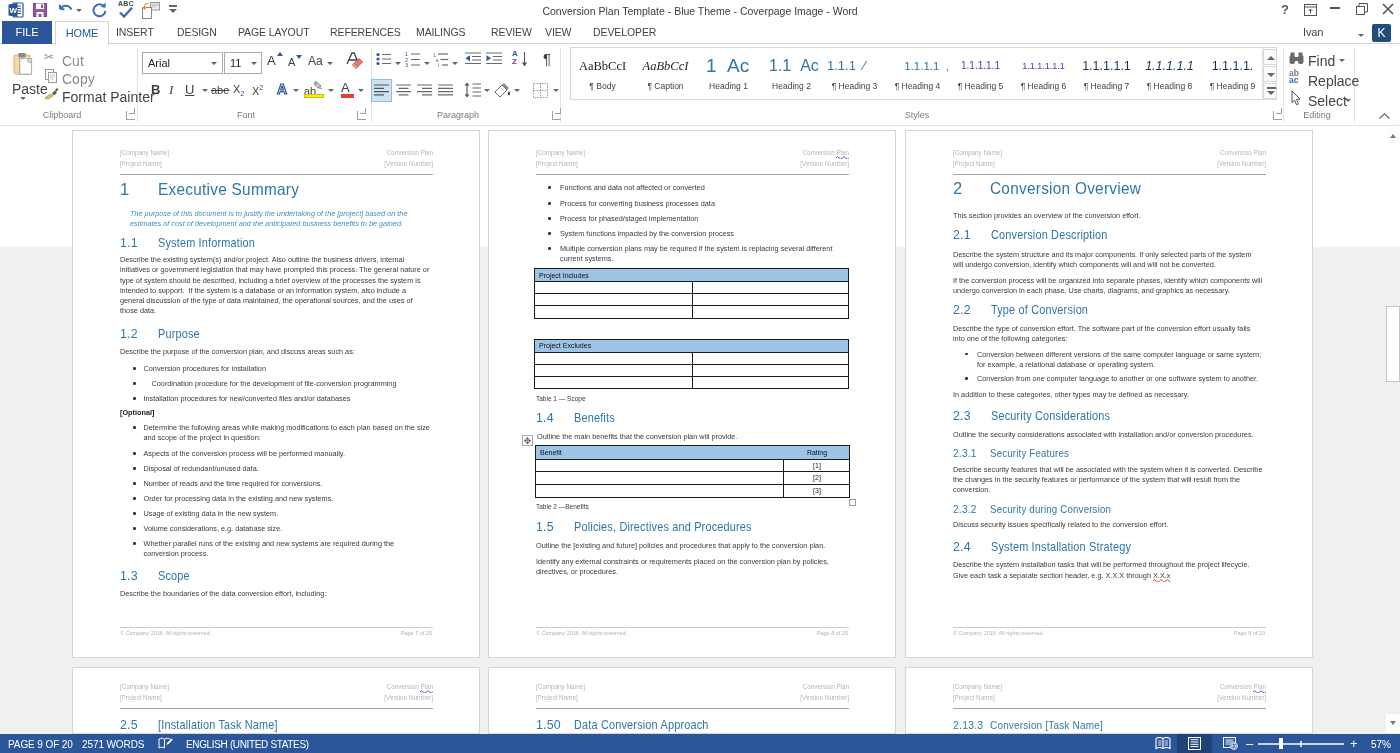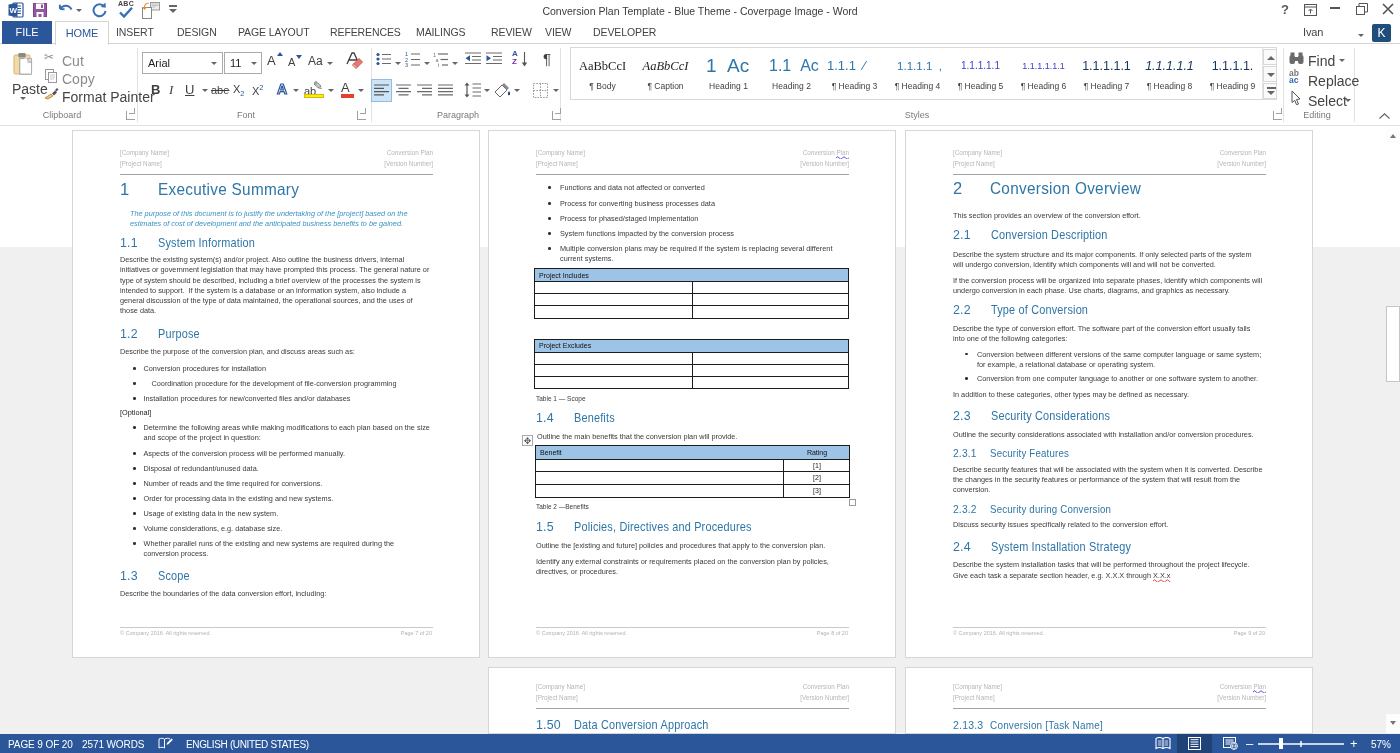--- a/index.html
+++ b/index.html
@@ -298,21 +298,21 @@
         </div>
       <div class="sitem" style="left:189px;">
           <div class="samp" style="font-size:16px; text-align:left; padding-left:9px; color:#2e76a8;">1.1&nbsp;&nbsp;Ac</div>
           <div class="slbl">Heading 2</div>
         </div>
       <div class="sitem" style="left:252px;">
           <div class="samp" style="font-size:13px; text-align:left; padding-left:4px; color:#2e76a8;">1.1.1&nbsp;&nbsp;∕</div>
           <div class="slbl">¶ Heading 3</div>
         </div>
       <div class="sitem" style="left:315px;">
-          <div class="samp" style="font-size:11.5px; text-align:center; padding-left:4px; color:#2e76a8;">1.1.1.1&nbsp;&nbsp;,</div>
+          <div class="samp" style="font-size:11.5px; text-align:right; padding-left:4px; color:#2e76a8;">1.1.1.1&nbsp;&nbsp;,</div>
           <div class="slbl">¶ Heading 4</div>
         </div>
       <div class="sitem" style="left:378px;">
           <div class="samp" style="font-size:10px; color:#3d43c8;">1.1.1.1.1</div>
           <div class="slbl">¶ Heading 5</div>
         </div>
       <div class="sitem" style="left:441px;">
           <div class="samp" style="font-size:9px; color:#3d43c8;">1.1.1.1.1.1</div>
           <div class="slbl">¶ Heading 6</div>
         </div>
@@ -387,21 +387,21 @@
     <div class="body7" style="left:47px; top:124px;">Describe the existing system(s) and/or project. Also outline the business drivers, internal<br>initiatives or government legislation that may have prompted this process. The general nature or<br>type of system should be described, including a brief overview of the processes the system is<br>intended to support.&nbsp; If the system is a database or an information system, also include a<br>general discussion of the type of data maintained, the operational sources, and the uses of<br>those data.</div>
     <div class="h2" style="left:47px; top:196px;">1.2</div>
     <div class="h2 sx2" style="left:85px; top:196px;">Purpose</div>
     <div class="body7" style="left:47px; top:215.5px;">Describe the purpose of the conversion plan, and discuss areas such as:</div>
     <div class="bullet" style="left:60px; top:236px;"></div>
     <div class="body7" style="left:70.5px; top:233px;">Conversion procedures for installation</div>
     <div class="bullet" style="left:60px; top:251px;"></div>
     <div class="body7" style="left:70.5px; top:248px;padding-left:8px;">Coordination procedure for the development of file-conversion programming</div>
     <div class="bullet" style="left:60px; top:266px;"></div>
     <div class="body7" style="left:70.5px; top:263px;">Installation procedures for new/converted files and/or databases</div>
-    <div class="body7" style="left:47px; top:276.5px; font-weight:normal; color:#222;">[Optional]</div>
+    <div class="body7" style="left:47px; top:276.5px; font-weight:bold; color:#222;">[Optional]</div>
     <div class="bullet" style="left:60px; top:295px;"></div>
     <div class="body7" style="left:70.5px; top:292px;">Determine the following areas while making modifications to each plan based on the size<br>and scope of the project in question:</div>
     <div class="bullet" style="left:60px; top:321px;"></div>
     <div class="body7" style="left:70.5px; top:318px;">Aspects of the conversion process will be performed manually.</div>
     <div class="bullet" style="left:60px; top:336px;"></div>
     <div class="body7" style="left:70.5px; top:333px;">Disposal of redundant/unused data.</div>
     <div class="bullet" style="left:60px; top:351px;"></div>
     <div class="body7" style="left:70.5px; top:348px;">Number of reads and the time required for conversions.</div>
     <div class="bullet" style="left:60px; top:366px;"></div>
     <div class="body7" style="left:70.5px; top:363px;">Order for processing data in the existing and new systems.</div>
@@ -506,20 +506,29 @@
     <div class="body7" style="left:47px; top:389.3px;">Discuss security issues specifically related to the conversion effort.</div>
     <div class="h2" style="left:47px; top:409.3px;">2.4</div>
     <div class="h2 sx2" style="left:85px; top:409.3px;">System Installation Strategy</div>
     <div class="body7" style="left:47px; top:429.4px;">Describe the system installation tasks that will be performed throughout the project lifecycle.<br>Give each task a separate section header, e.g. X.X.X through <span class="sq">X.X.x<svg width="18" height="3" viewBox="0 0 18 3">
             <path d="M0 2 Q1.6 -0.5 3.2 2 T6.4 2 T9.6 2 T12.8 2 T16 2 T19.2 2" fill="none" stroke="#d23a2e" stroke-width="0.9"></path>
           </svg></span></div>
     <div class="hline" style="left:47px; top:496px; width:313px; background:#c9c9c9;"></div>
     <div class="foot" style="left:47px; top:499px;">© Company 2016. All rights reserved.</div>
     <div class="foot" style="right:47px; top:499px;">Page 9 of 20</div>
   </div>
+  <div class="page" id="page4" style="left:72px; top:541px;  width:408px; height:67px;">
+    <div class="hdrtxt" style="left:47px; top:14px;">[Company Name]<br>[Project Name]</div>
+    <div class="hdrtxt" style="right:46px; top:14px; text-align:right;">Conversion <span class="sq">Plan<svg width="13" height="3" viewBox="0 0 13 3">
+            <path d="M0 2 Q1.6 -0.5 3.2 2 T6.4 2 T9.6 2 T12.8 2" fill="none" stroke="#3b3bdd" stroke-width="0.9"></path>
+          </svg></span><br>[Version Number]</div>
+    <div class="hline" style="left:47px; top:39.5px;"></div>
+    <div class="h2" style="left:47px; top:50px;">2.5</div>
+    <div class="h2 sx2" style="left:85px; top:50px;">[Installation Task Name]</div>
+  </div>
   <div class="page" id="page5" style="left:488px; top:541px; width:408px; height:67px;">
     <div class="hdrtxt" style="left:47px; top:14px;">[Company Name]<br>[Project Name]</div>
     <div class="hdrtxt" style="right:46px; top:14px; text-align:right;">Conversion Plan<br>[Version Number]</div>
     <div class="hline" style="left:47px; top:39.5px;"></div>
     <div class="h2" style="left:47px; top:50px;">1.50</div>
     <div class="h2 sx2" style="left:85px; top:50px;">Data Conversion Approach</div>
   </div>
   <div class="page" id="page6" style="left:905px; top:541px; width:408px; height:67px;">
     <div class="hdrtxt" style="left:47px; top:14px;">[Company Name]<br>[Project Name]</div>
     <div class="hdrtxt" style="right:46px; top:14px; text-align:right;">Conversion <span class="sq">Plan<svg width="13" height="3" viewBox="0 0 13 3">

